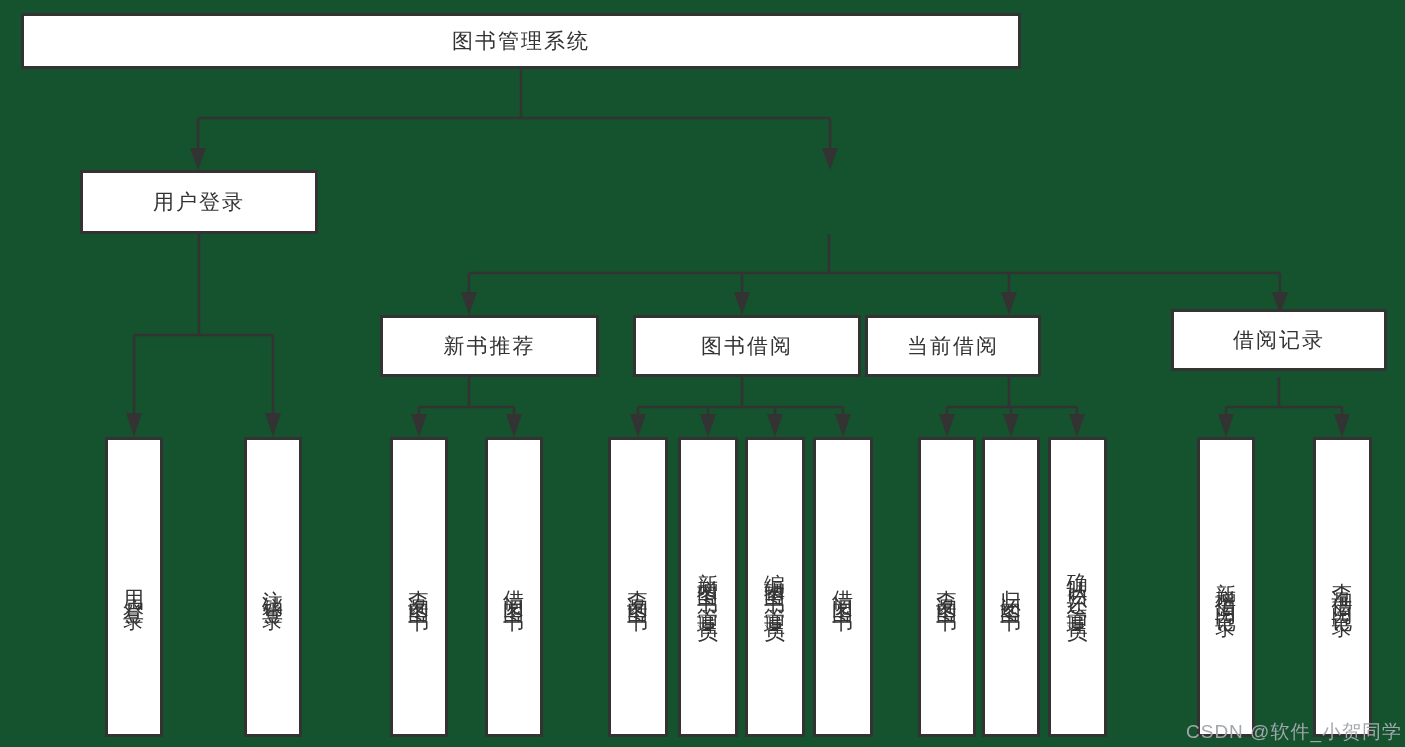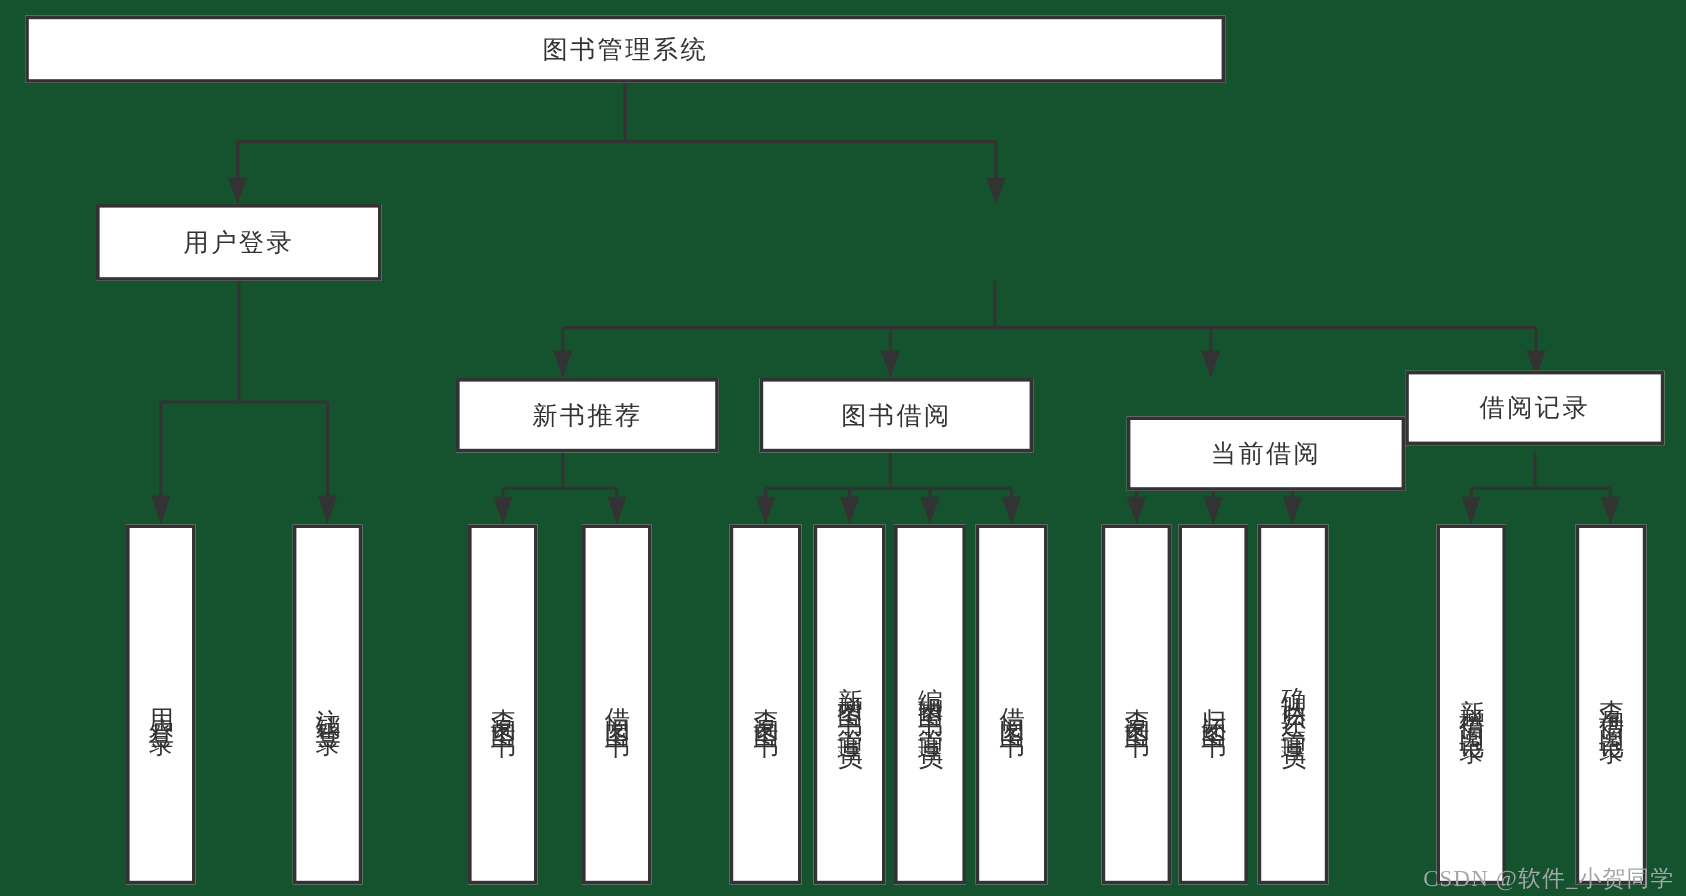--- a/index.html
+++ b/index.html
@@ -58,21 +58,20 @@
   }
   .watermark {
     position: absolute;
     left: 1186px;
     top: 719px;
     font-size: 19px;
     color: #a2a6ab;
     letter-spacing: 1px;
     white-space: nowrap;
     z-index: 5;
-    font-family: Liberation Serif, serif;
   }
 </style>
 </head>
 <body>
 
 <div id="canvas">
 
   <svg id="connectors" viewBox="0 0 1405 747" xmlns="http://www.w3.org/2000/svg">
     <g stroke="#333333" stroke-width="2.6" fill="none">
 
@@ -119,21 +118,21 @@
       <polygon points="1334,414 1350,414 1342,437"></polygon>
     </g>
   </svg>
 
   <div class="hbox" style="left:21px; top:13px; width:1000px; height:56px;">图书管理系统</div>
 
   <div class="hbox" style="left:80px; top:170px; width:238px; height:64px;">用户登录</div>
 
   <div class="hbox" style="left:359px; top:315px; width:219px; height:62px;margin-left:21px;">新书推荐</div>
   <div class="hbox" style="left:633px; top:315px; width:228px; height:62px;">图书借阅</div>
-  <div class="hbox" style="left:939px; top:315px; width:232px; height:62px;margin-top:32px;">当前借阅</div>
+  <div class="hbox" style="left:865px; top:315px; width:176px; height:62px;">当前借阅</div>
   <div class="hbox" style="left:1171px; top:309px; width:216px; height:62px;">借阅记录</div>
 
   <div class="vbox" style="left:105px; width:58px;">
     <span class="vtext">用户登录</span>
   </div>
   <div class="vbox" style="left:244px; width:58px;">
     <span class="vtext">注销登录</span>
   </div>
 
   <div class="vbox" style="left:390px; width:58px;">

